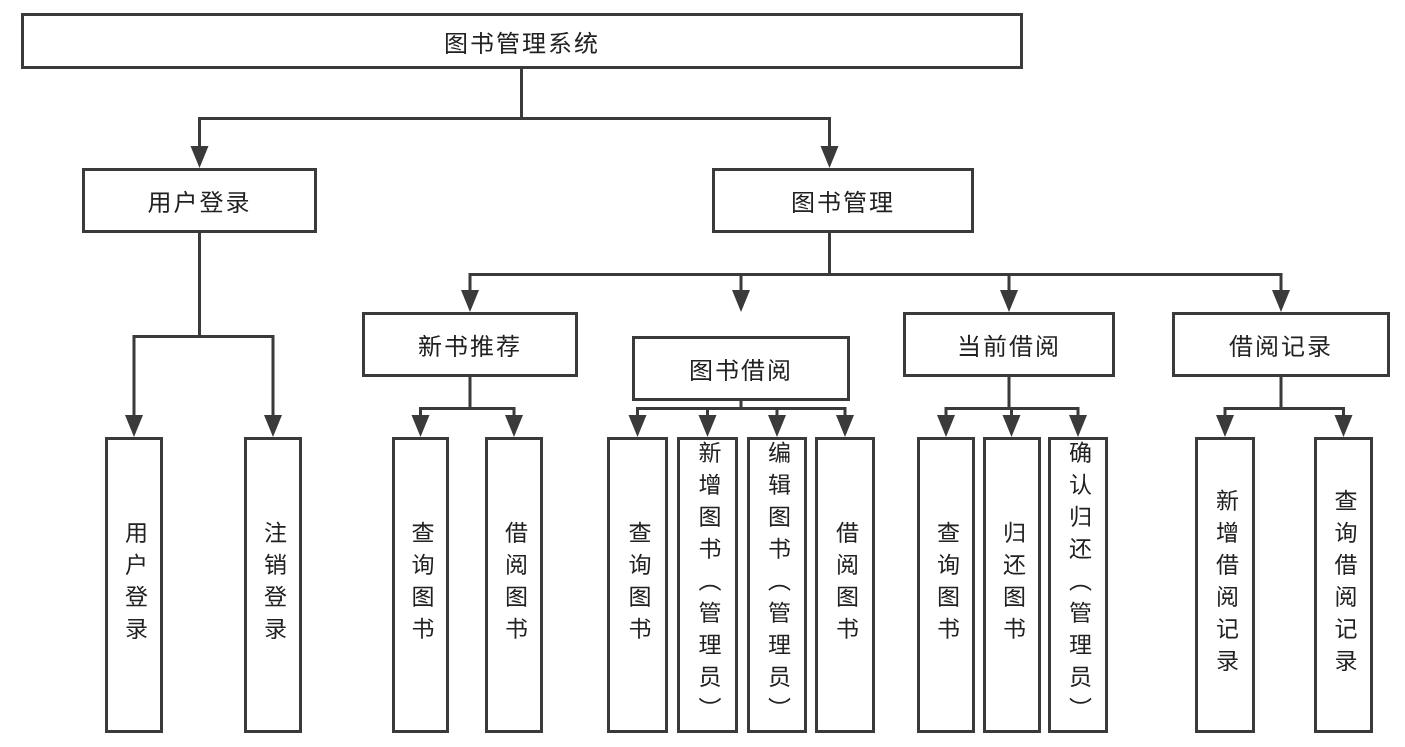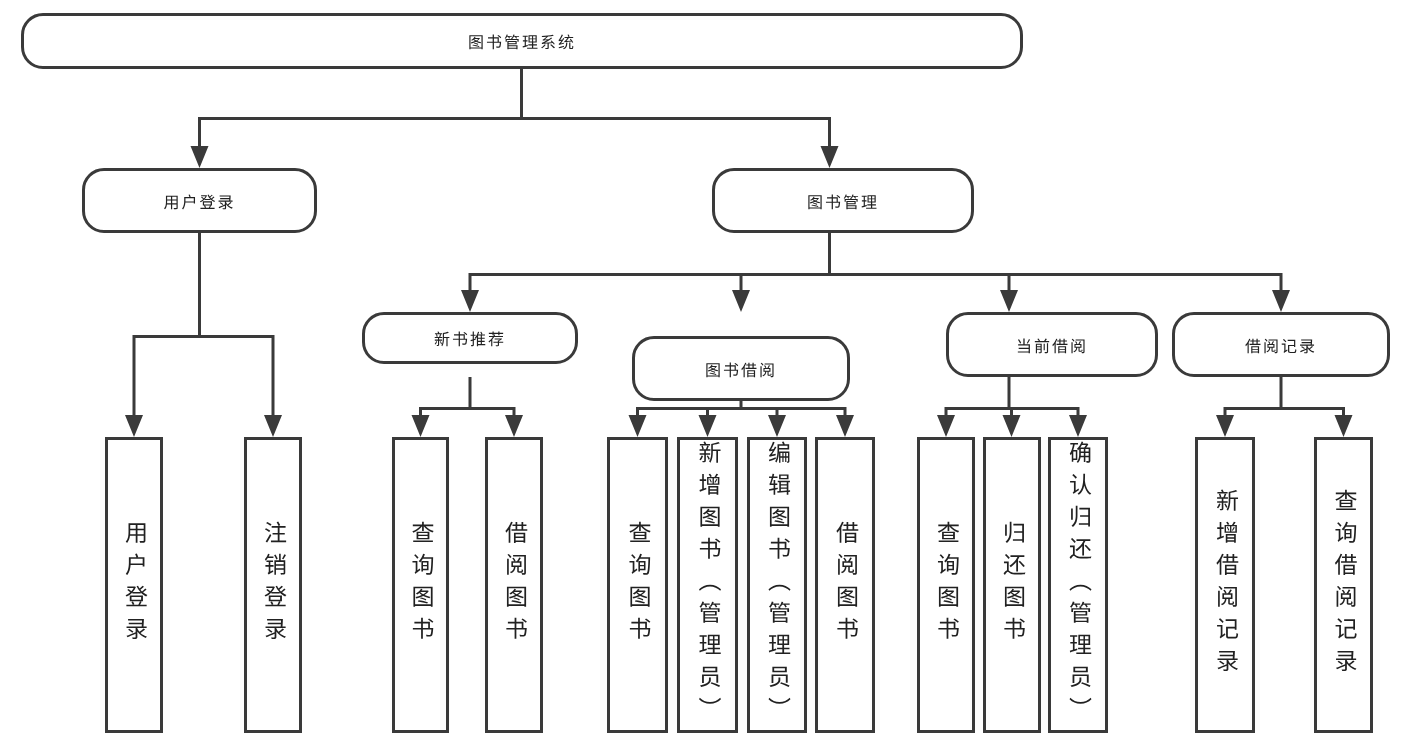--- a/index.html
+++ b/index.html
@@ -30,24 +30,23 @@
   .c-fill   { fill: var(--line); stroke: none; }
   .node {
     position: absolute;
     background: var(--background);
     border: 3px solid var(--line);
     color: var(--text);
     z-index: 2;
     display: flex; align-items: center; justify-content: center;
   }
   .node.h {
-    font-size: 16px;
+    font-size: 24px;
     letter-spacing: 2px;
     white-space: nowrap;
-    border-radius: 22px;
   }
   .node.leaf { top: 437px; height: 296px; }
   .node.leaf .vtext {
     writing-mode: vertical-rl;
     text-orientation: mixed;
     font-size: 23px;
     line-height: 1;
     letter-spacing: 9px;
     color: var(--text);
   }
@@ -101,23 +100,23 @@
          M1069,415 L1087,415 L1078,437 Z
          M1216,415 L1234,415 L1225,437 Z
          M1334.5,415 L1352.5,415 L1343.5,437 Z"></path>
   </svg>
 
   <div class="node h" style="left:21px; top:13px; width:1002px; height:56px;">图书管理系统</div>
 
   <div class="node h" style="left:82px; top:168px; width:235px; height:65px;">用户登录</div>
   <div class="node h" style="left:712px; top:168px; width:262px; height:65px;">图书管理</div>
 
-  <div class="node h" style="left:362px; top:312px; width:216px; height:52px;">新书推荐</div>
+  <div class="node h" style="left:362px; top:312px; width:216px; height:65px;">新书推荐</div>
   <div class="node h" style="left:632px; top:312px; width:218px; height:65px;margin-top:24px;">图书借阅</div>
-  <div class="node h" style="left:903px; top:312px; width:212px; height:65px;margin-left:43px;">当前借阅</div>
+  <div class="node h" style="left:903px; top:312px; width:212px; height:65px;">当前借阅</div>
   <div class="node h" style="left:1172px; top:312px; width:218px; height:65px;">借阅记录</div>
 
   <div class="node leaf" style="left:105px; width:58px;">
     <span class="vtext">用户登录</span>
   </div>
   <div class="node leaf" style="left:244px; width:58px;">
     <span class="vtext">注销登录</span>
   </div>
 
   <div class="node leaf" style="left:392px; width:57px;">

